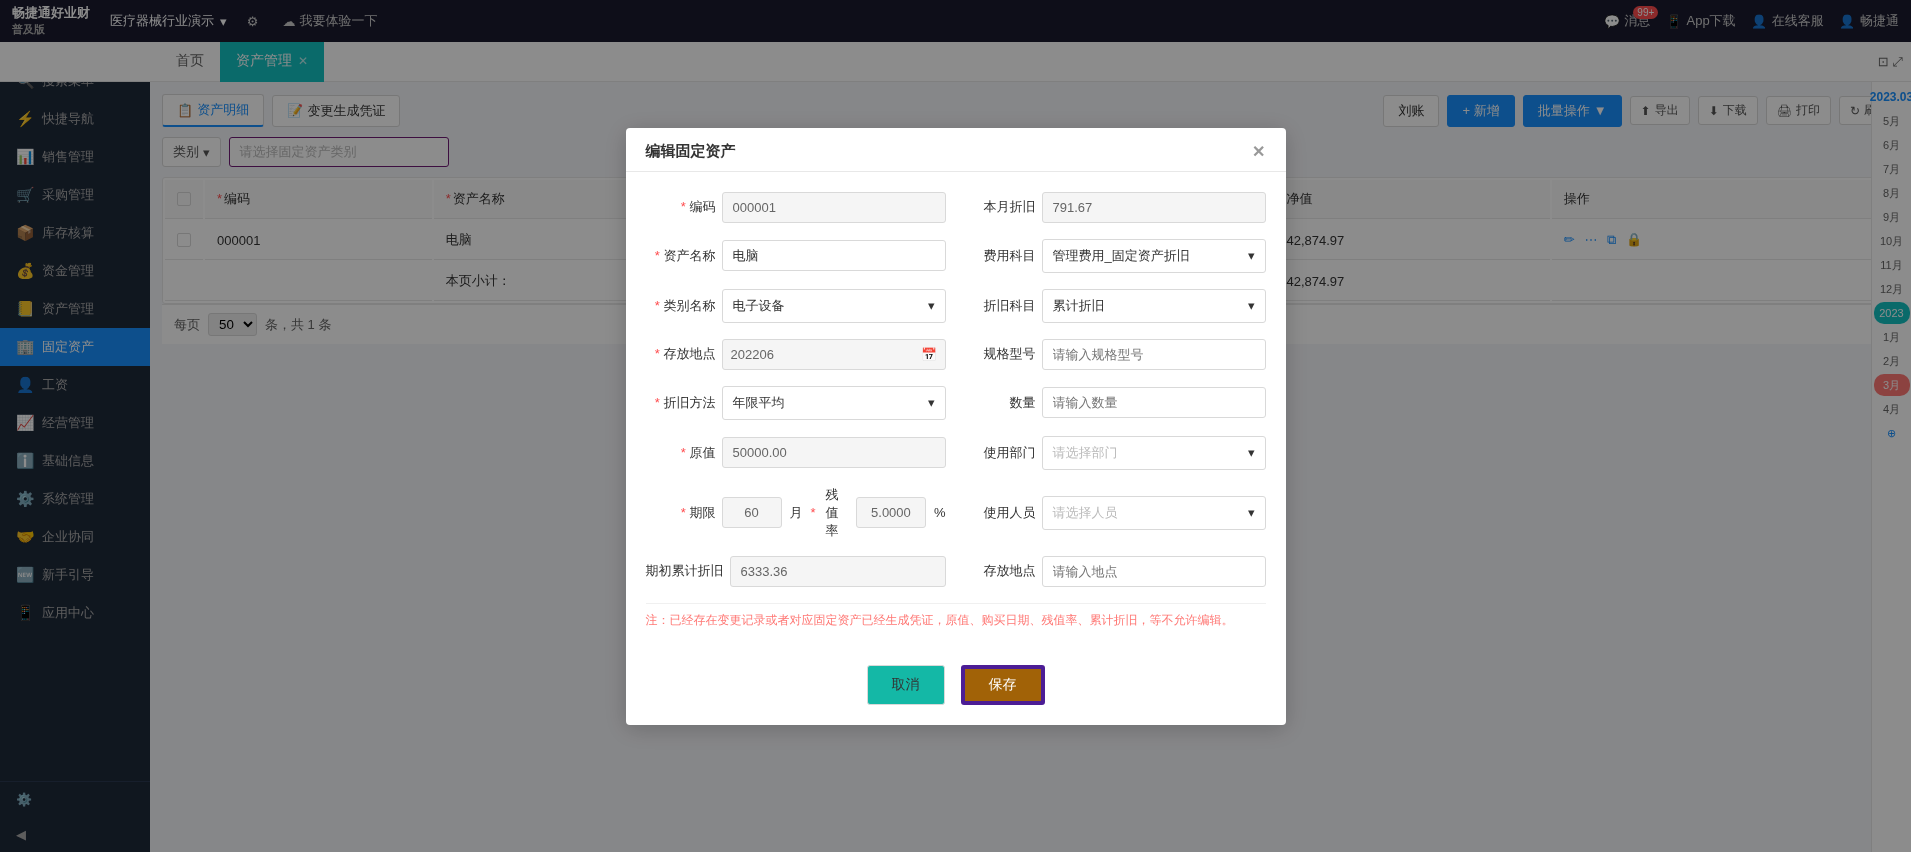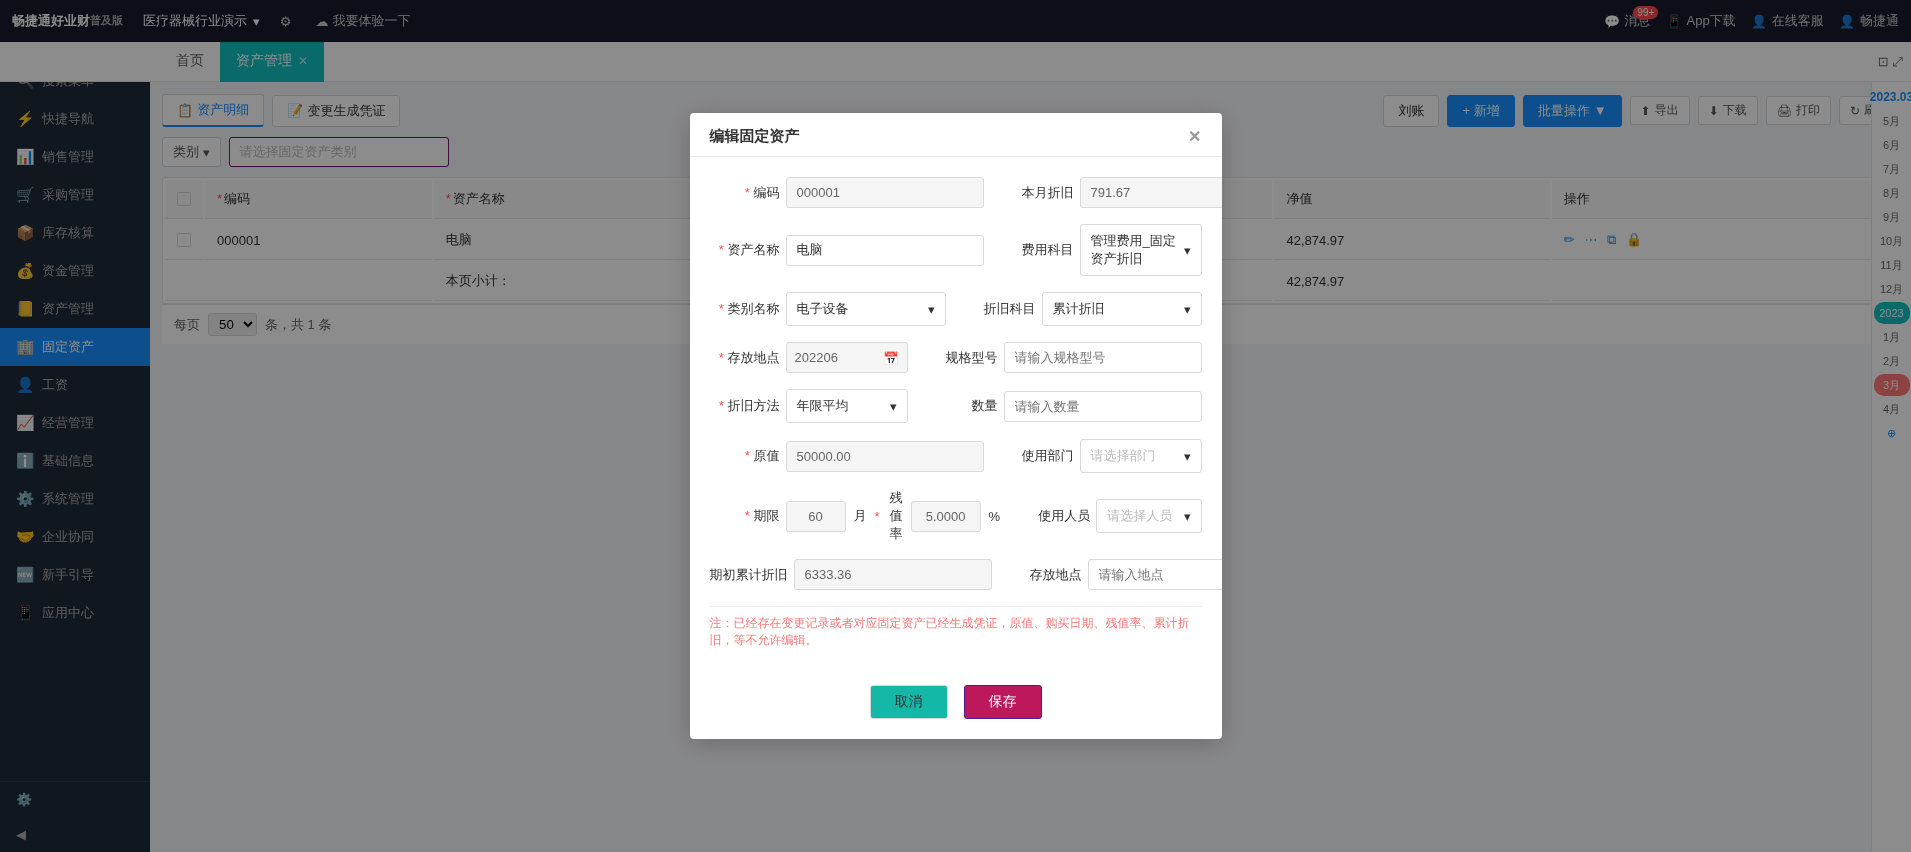--- a/index.html
+++ b/index.html
@@ -9,21 +9,21 @@
     .top-bar {
       height: 42px;
       background: #1a1a2e;
       display: flex;
       align-items: center;
       padding: 0 12px;
       color: #fff;
       gap: 12px;
       position: fixed; top: 0; left: 0; right: 0; z-index: 100;
     }
-    .top-bar .logo { font-size: 13px; color: #fff; font-weight: bold; display: flex; line-height: 1.3; }
+    .top-bar .logo { font-size: 13px; color: #fff; font-weight: bold; display: flex; flex-direction: column; line-height: 1.3; }
     .top-bar .logo .sub { font-size: 11px; color: #aaa; }
     .top-bar .company { display: flex; align-items: center; gap: 6px; font-size: 13px; color: #fff; margin-left: 8px; }
     .top-bar .settings-btn { width: 28px; height: 28px; display: flex; align-items: center; justify-content: center; cursor: pointer; color: #ccc; }
     .top-bar .experience { display: flex; align-items: center; gap: 4px; color: #ccc; font-size: 13px; margin-left: 4px; }
     .top-bar .right-actions { margin-left: auto; display: flex; align-items: center; gap: 16px; }
     .top-bar .action-item { display: flex; align-items: center; gap: 4px; color: #ccc; font-size: 13px; cursor: pointer; position: relative; }
     .top-bar .badge { background: #ff4d4f; color: #fff; font-size: 10px; border-radius: 8px; padding: 1px 4px; position: absolute; top: -6px; right: -8px; }
     .top-bar .user { display: flex; align-items: center; gap: 4px; color: #ccc; }
 
     
@@ -114,21 +114,21 @@
       z-index: 200;
       display: flex;
       align-items: center;
       justify-content: center;
     }
 
     
     .modal {
       background: #fff;
       border-radius: 4px;
-      width: 532px;
+      width: 660px;
       max-height: 90vh;
       overflow-y: auto;
       box-shadow: 0 4px 24px rgba(0,0,0,0.2);
       position: relative;
     }
     .modal-header {
       display: flex;
       align-items: center;
       justify-content: space-between;
       padding: 14px 20px 10px;
@@ -150,21 +150,21 @@
     .modal-input-with-icon { flex: 1; position: relative; }
     .modal-input-with-icon input { width: 100%; padding: 7px 30px 7px 8px; border: 1px solid #d9d9d9; border-radius: 3px; font-size: 13px; background: #f5f5f5; color: #666; }
     .modal-input-with-icon .cal-icon { position: absolute; right: 8px; top: 50%; transform: translateY(-50%); color: #999; }
     .modal-inline { display: flex; align-items: center; gap: 8px; flex: 1; }
     .modal-inline-label { font-size: 13px; color: #333; }
     .modal-short-input { width: 60px; padding: 7px 8px; border: 1px solid #d9d9d9; border-radius: 3px; font-size: 13px; text-align: center; background: #f5f5f5; color: #666; }
     .modal-short-input2 { width: 70px; padding: 7px 8px; border: 1px solid #d9d9d9; border-radius: 3px; font-size: 13px; text-align: center; background: #f5f5f5; color: #666; }
     .modal-note { font-size: 12px; color: #ff7875; padding: 8px 0 0 0; border-top: 1px solid #f0f0f0; margin-top: 4px; }
     .modal-footer { display: flex; justify-content: center; gap: 16px; padding: 16px 20px 20px; }
     .btn-cancel { padding: 7px 24px; border: 1px solid #d9d9d9; border-radius: 3px; background: #14b8a6; cursor: pointer; font-size: 14px; color: #333; }
-    .btn-save { padding: 7px 24px; border: 1px solid #4c1d95; border-radius: 3px; background: #be185d; cursor: pointer; font-size: 14px; color: #fff; }
+    .btn-save { padding: 7px 24px; border: 4px solid #4c1d95; border-radius: 3px; background: #a16207; cursor: pointer; font-size: 14px; color: #fff; }
   </style>
 </head>
 <body>
 
 <div class="top-bar">
   <div class="logo">
     <span>畅捷通好业财</span>
     <span class="sub">普及版</span>
   </div>
   <div class="company">

